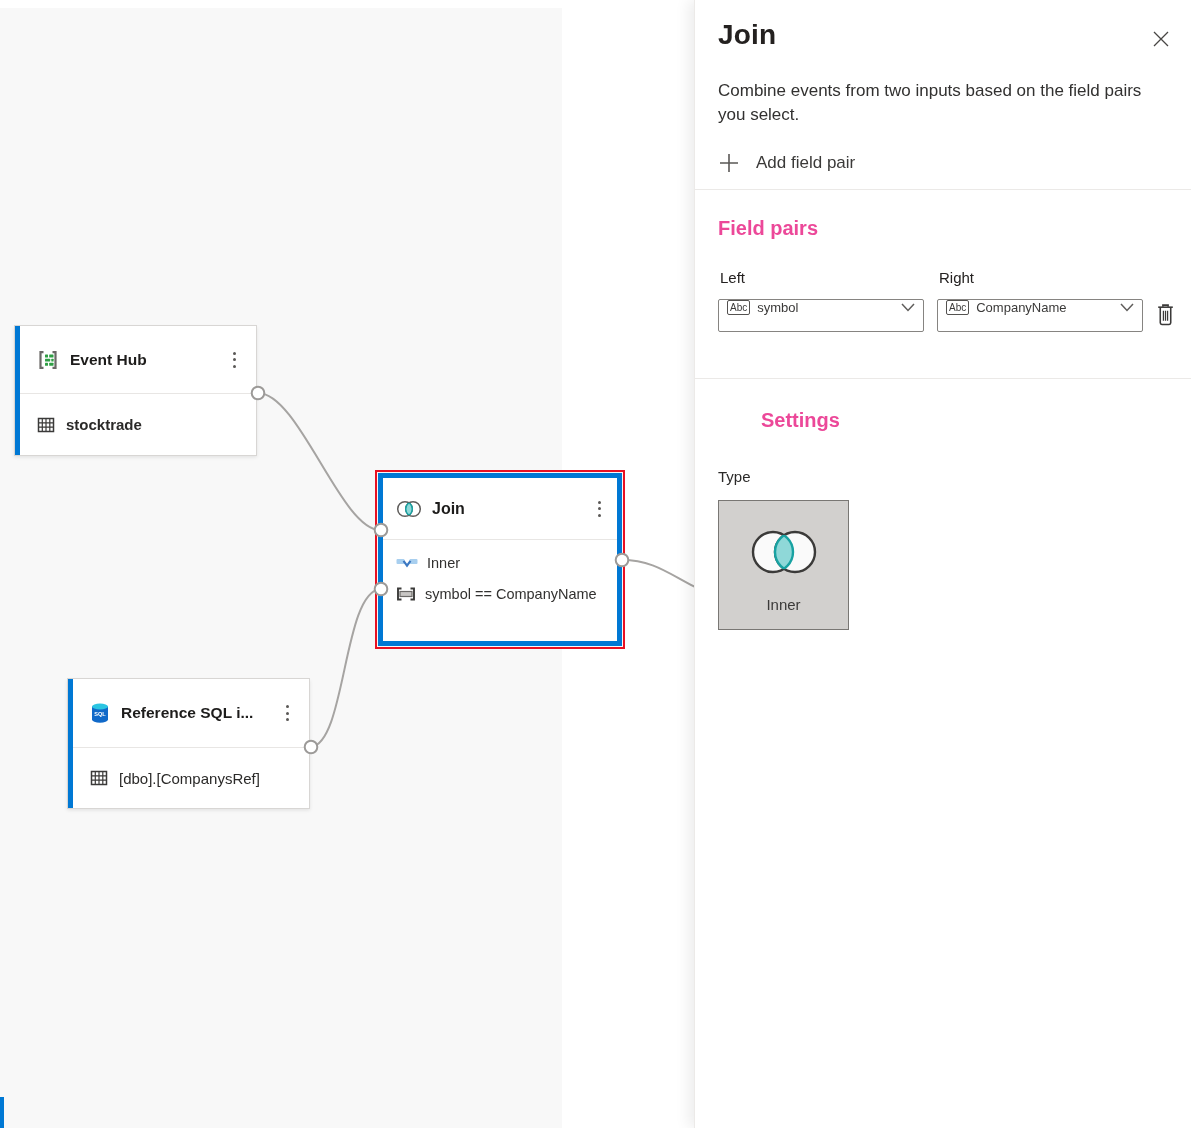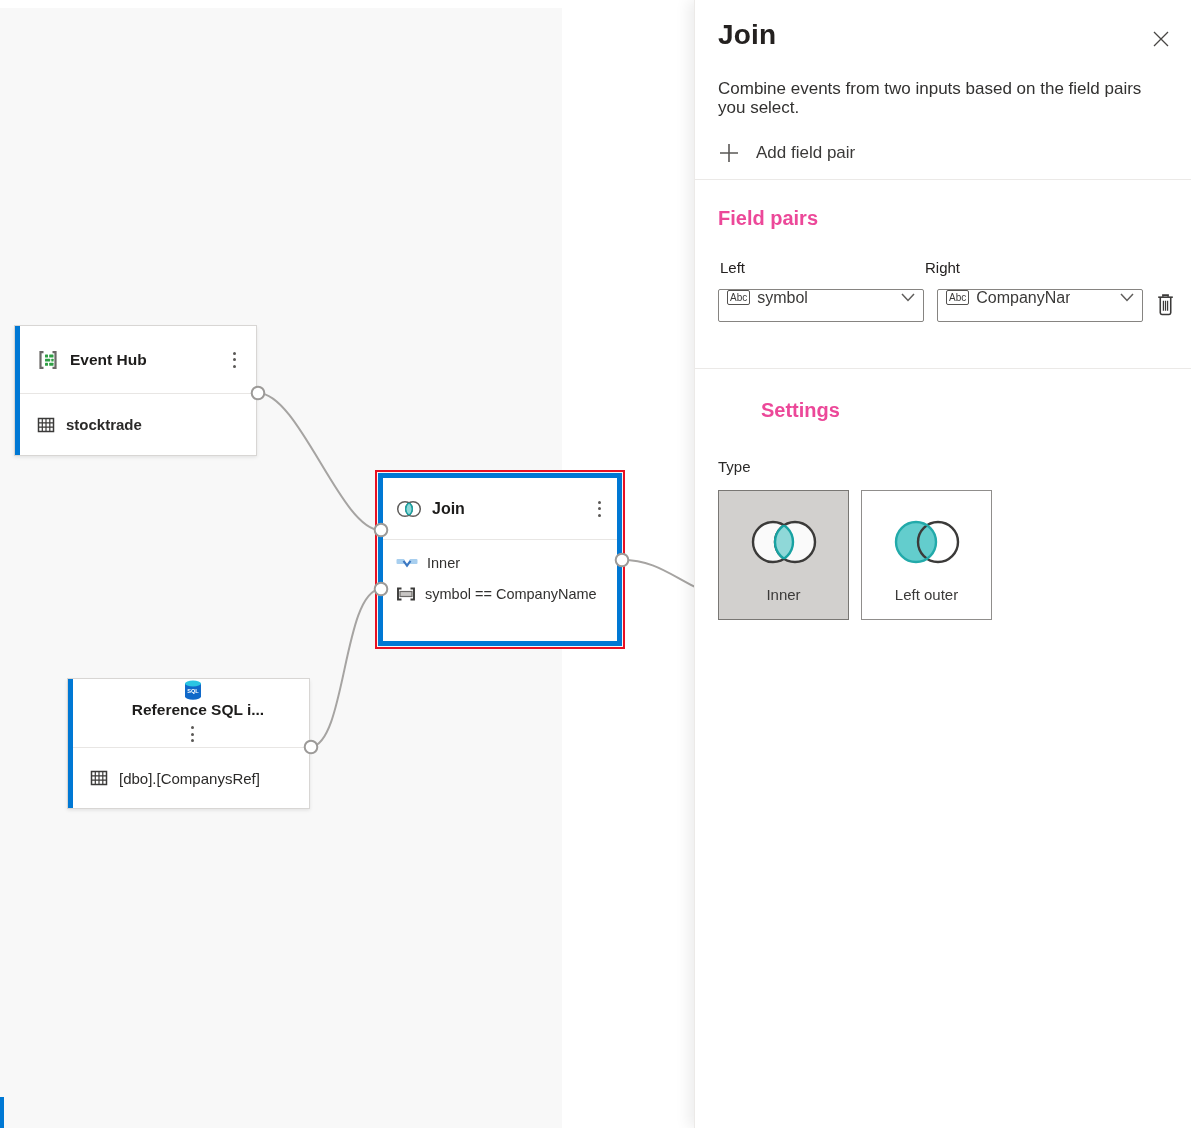--- a/index.html
+++ b/index.html
@@ -19,60 +19,60 @@
   .kebab { display:flex; flex-direction:column; align-items:center; gap:3.5px; padding:5px 6px; background:none; border:none; cursor:pointer; }
   .kebab i { width:3px; height:3px; border-radius:50%; background:#5a5856; }
 
   
   .node-eventhub { left:14px; top:317px; width:243px; height:131px; }
   .node-eventhub .node-title-row { height:68px; }
   .node-eventhub .node-body-row { height:61px;font-weight:bold; }
 
   
   .node-refsql { left:67px; top:670px; width:243px; height:131px; }
-  .node-refsql .node-title-row { height:69px;flex-direction:column; }
+  .node-refsql .node-title-row { height:69px; }
   .node-refsql .node-body-row { height:60px; }
 
   
   .join-outer { position:absolute; left:375px; top:462px; width:250px; height:179px; border:2px solid #e81123; z-index:2; background:#f8f8f8; }
   .join-inner { position:absolute; inset:1px; border:5px solid #0078d4; background:#fff; }
   .join-title-row { display:flex; align-items:center; height:62px; padding:0 10px 0 13px; border-bottom:1px solid #e8e6e4; }
   .join-title { font-weight:700; font-size:16px; color:#1d1c1b; margin-left:10px; flex:1; }
   .join-body { padding:15px 12px 0 13px; }
   .join-row { display:flex; align-items:center; }
   .join-row + .join-row { margin-top:15px;text-align:right; }
   .join-row-label { font-size:14.5px; color:#323130; margin-left:9px; white-space:nowrap; }
 
   .offscreen-fragment { position:absolute; left:0; top:1089px; width:4px; height:39px; background:#0078d4; z-index:2; }
 
   
   .panel { position:absolute; left:694px; top:0; width:497px; height:1128px; background:#fff;
            border-left:1px solid #eceae8; box-shadow:-5px 0 14px rgba(0,0,0,.08); padding:0 12px 0 23px; z-index:10; }
   .panel-header { display:flex; align-items:flex-start; padding-top:19px; }
   .panel-title { font-size:28px; font-weight:700; color:#242120; letter-spacing:.2px; flex:1; }
   .close-btn { background:none; border:none; cursor:pointer; padding:6px; margin:4px 2px 0 0; }
-  .panel-desc { margin-top:21px; font-size:17px; line-height:19px; color:#323130; max-width:445px; }
+  .panel-desc { margin-top:21px; font-size:17px; line-height:24px; color:#323130; max-width:445px; }
   .add-pair-btn { display:flex; align-items:center; gap:16px; margin-top:23px; background:none; border:none; cursor:pointer;
                   font-family:inherit; font-size:17px; color:#3b3a39; padding:2px 0; }
   .divider { height:1px; background:#ebe9e7; margin:0 -12px 0 -23px; }
   .div-1 { margin-top:13px; }
   .div-2 { margin-top:46px; }
   .section-heading { font-size:20px; font-weight:700; color:#ec4899; }
   .h-fieldpairs { margin-top:27px; }
   .h-settings { margin-top:30px;margin-left:43px; }
   .pair-labels { position:relative; margin-top:29px; height:21px; }
   .pair-label { position:absolute; top:0; font-size:15px; font-weight:400; color:#242120; }
-  .pair-label.left { left:2px; } .pair-label.right { left:207px; }
+  .pair-label.left { left:2px; } .pair-label.right { left:221px; }
   .pair-row { display:flex; align-items:center; margin-top:9px; }
   .combo { display:flex; align-items:center; width:206px; height:33px; border:1px solid #868481; border-radius:2px;
            background:#fff; padding:0 8px 16px 8px; cursor:pointer; }
   .combo + .combo { margin-left:13px; }
   .abc-badge { border:1.2px solid #545250; border-radius:2px; font-size:10px; line-height:10px; padding:2px 2px 1px;
                color:#3b3a39; flex-shrink:0; }
-  .combo-value { margin-left:7px; font-size:16px; color:#3b3a39; white-space:nowrap; overflow:hidden; }
+  .combo-value { margin-left:7px; font-size:13px; color:#3b3a39; white-space:nowrap; overflow:hidden; }
   .combo-value.clip { max-width:94px; }
   .combo .chev { margin-left:auto; flex-shrink:0; }
   .trash-btn { background:none; border:none; cursor:pointer; padding:3px; margin-left:9px; }
   .type-label { margin-top:36px; font-size:15px; color:#2b2a29; }
   .tiles { display:flex; gap:12px; margin-top:15px; }
   .tile { width:131px; height:130px; border:1px solid #908e8c; background:#fff; display:flex; flex-direction:column;
           align-items:center; cursor:pointer; padding:0; font-family:inherit; }
   .tile.selected { background:#d2d0ce; border-color:#797774; }
   .tile svg { margin-top:27px; }
   .tile-label { margin-top:auto; margin-bottom:16px; font-size:15px; color:#3b3a39; }
@@ -281,24 +281,16 @@
           <g clip-path="url(#innA)">
               <circle cx="45" cy="24" r="20" fill="#8fd8d8" stroke="#18a2a2" stroke-width="2.4"></circle>
             </g>
           <g clip-path="url(#innB)">
               <circle cx="23" cy="24" r="20" fill="none" stroke="#18a2a2" stroke-width="2.4"></circle>
             </g>
         </svg>
         <span class="tile-label">Inner</span>
       </button>
 
-      <button class="tile">
-        <svg width="68" height="48" viewBox="0 0 68 48">
-          <circle cx="23" cy="24" r="20" fill="#63cdcd" stroke="none"></circle>
-          <circle cx="45" cy="24" r="20" fill="none" stroke="#3b3a39" stroke-width="2.4"></circle>
-          <circle cx="23" cy="24" r="20" fill="none" stroke="#22aaaa" stroke-width="2.4"></circle>
-        </svg>
-        <span class="tile-label">Left outer</span>
-      </button>
 
     </div>
   </div>
 </div>
 
 </body></html>

